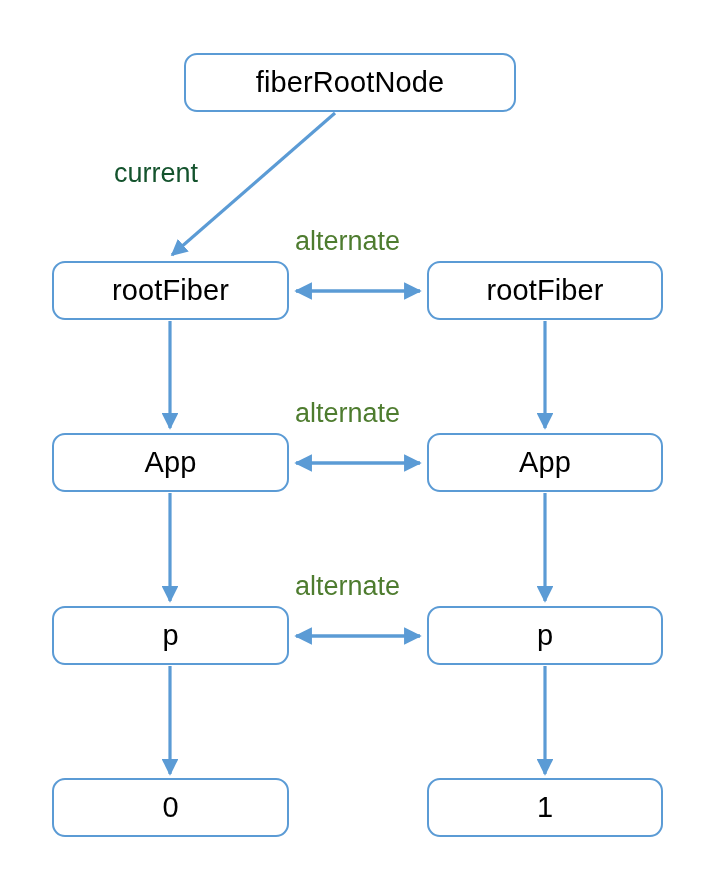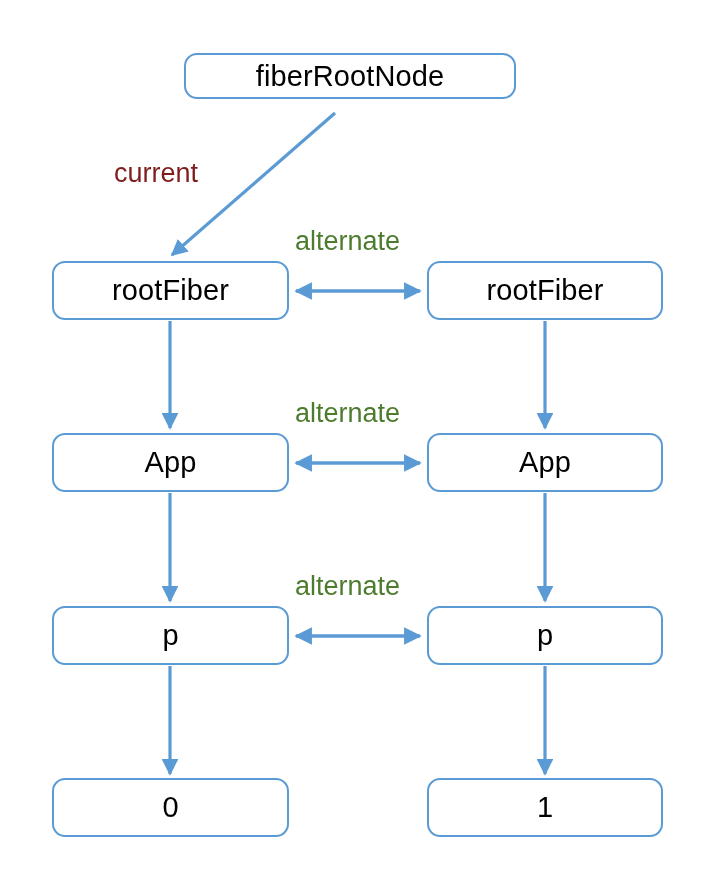--- a/index.html
+++ b/index.html
@@ -72,39 +72,39 @@
 
     <line x1="170" y1="321" x2="170" y2="428" stroke="#5b9bd5" stroke-width="3.2" marker-end="url(#arrowEnd)"></line>
     <line x1="170" y1="493" x2="170" y2="601" stroke="#5b9bd5" stroke-width="3.2" marker-end="url(#arrowEnd)"></line>
     <line x1="170" y1="666" x2="170" y2="774" stroke="#5b9bd5" stroke-width="3.2" marker-end="url(#arrowEnd)"></line>
 
     <line x1="545" y1="321" x2="545" y2="428" stroke="#5b9bd5" stroke-width="3.2" marker-end="url(#arrowEnd)"></line>
     <line x1="545" y1="493" x2="545" y2="601" stroke="#5b9bd5" stroke-width="3.2" marker-end="url(#arrowEnd)"></line>
     <line x1="545" y1="666" x2="545" y2="774" stroke="#5b9bd5" stroke-width="3.2" marker-end="url(#arrowEnd)"></line>
   </svg>
 
-  <div class="node-box" id="node-fiberRootNode" style="left: 184px; top: 53px; width: 332px; height: 46px; border-color: rgb(91, 155, 213); background: rgb(255, 255, 255); color: rgb(0, 0, 0);">fiberRootNode</div>
+  <div class="node-box" id="node-fiberRootNode" style="left: 184px; top: 53px; width: 332px; height: 59px; border-color: rgb(91, 155, 213); background: rgb(255, 255, 255); color: rgb(0, 0, 0);">fiberRootNode</div>
 
   <div class="node-box" id="node-rootFiber-left" style="left: 52px; top: 261px; width: 237px; height: 59px; border-color: rgb(91, 155, 213); background: rgb(255, 255, 255); color: rgb(0, 0, 0);">rootFiber</div>
 
   <div class="node-box" id="node-rootFiber-right" style="left: 427px; top: 261px; width: 236px; height: 59px; border-color: rgb(91, 155, 213); background: rgb(255, 255, 255); color: rgb(0, 0, 0);">rootFiber</div>
 
   <div class="node-box" id="node-App-left" style="left: 52px; top: 433px; width: 237px; height: 59px; border-color: rgb(91, 155, 213); background: rgb(255, 255, 255); color: rgb(0, 0, 0);">App</div>
 
   <div class="node-box" id="node-App-right" style="left: 427px; top: 433px; width: 236px; height: 59px; border-color: rgb(91, 155, 213); background: rgb(255, 255, 255); color: rgb(0, 0, 0);">App</div>
 
   <div class="node-box" id="node-p-left" style="left: 52px; top: 606px; width: 237px; height: 59px; border-color: rgb(91, 155, 213); background: rgb(255, 255, 255); color: rgb(0, 0, 0);">p</div>
 
   <div class="node-box" id="node-p-right" style="left: 427px; top: 606px; width: 236px; height: 59px; border-color: rgb(91, 155, 213); background: rgb(255, 255, 255); color: rgb(0, 0, 0);">p</div>
 
   <div class="node-box" id="node-text-0" style="left: 52px; top: 778px; width: 237px; height: 59px; border-color: rgb(91, 155, 213); background: rgb(255, 255, 255); color: rgb(0, 0, 0);">0</div>
 
   <div class="node-box" id="node-text-1" style="left: 427px; top: 778px; width: 236px; height: 59px; border-color: rgb(91, 155, 213); background: rgb(255, 255, 255); color: rgb(0, 0, 0);">1</div>
 
-  <div class="edge-label" id="label-current" style="left: 114px; top: 160px; color: #7f1d1d;">current</div>
+  <div class="edge-label" id="label-current" style="left: 114px; top: 160px; color: #14532d;">current</div>
 
   <div class="edge-label" id="label-alternate-1" style="left: 295px; top: 228px; color: rgb(78, 124, 47);">alternate</div>
 
   <div class="edge-label" id="label-alternate-2" style="left: 295px; top: 400px; color: rgb(78, 124, 47);">alternate</div>
 
   <div class="edge-label" id="label-alternate-3" style="left: 295px; top: 573px; color: rgb(78, 124, 47);">alternate</div>
 
 </div>
 
 </body></html>

